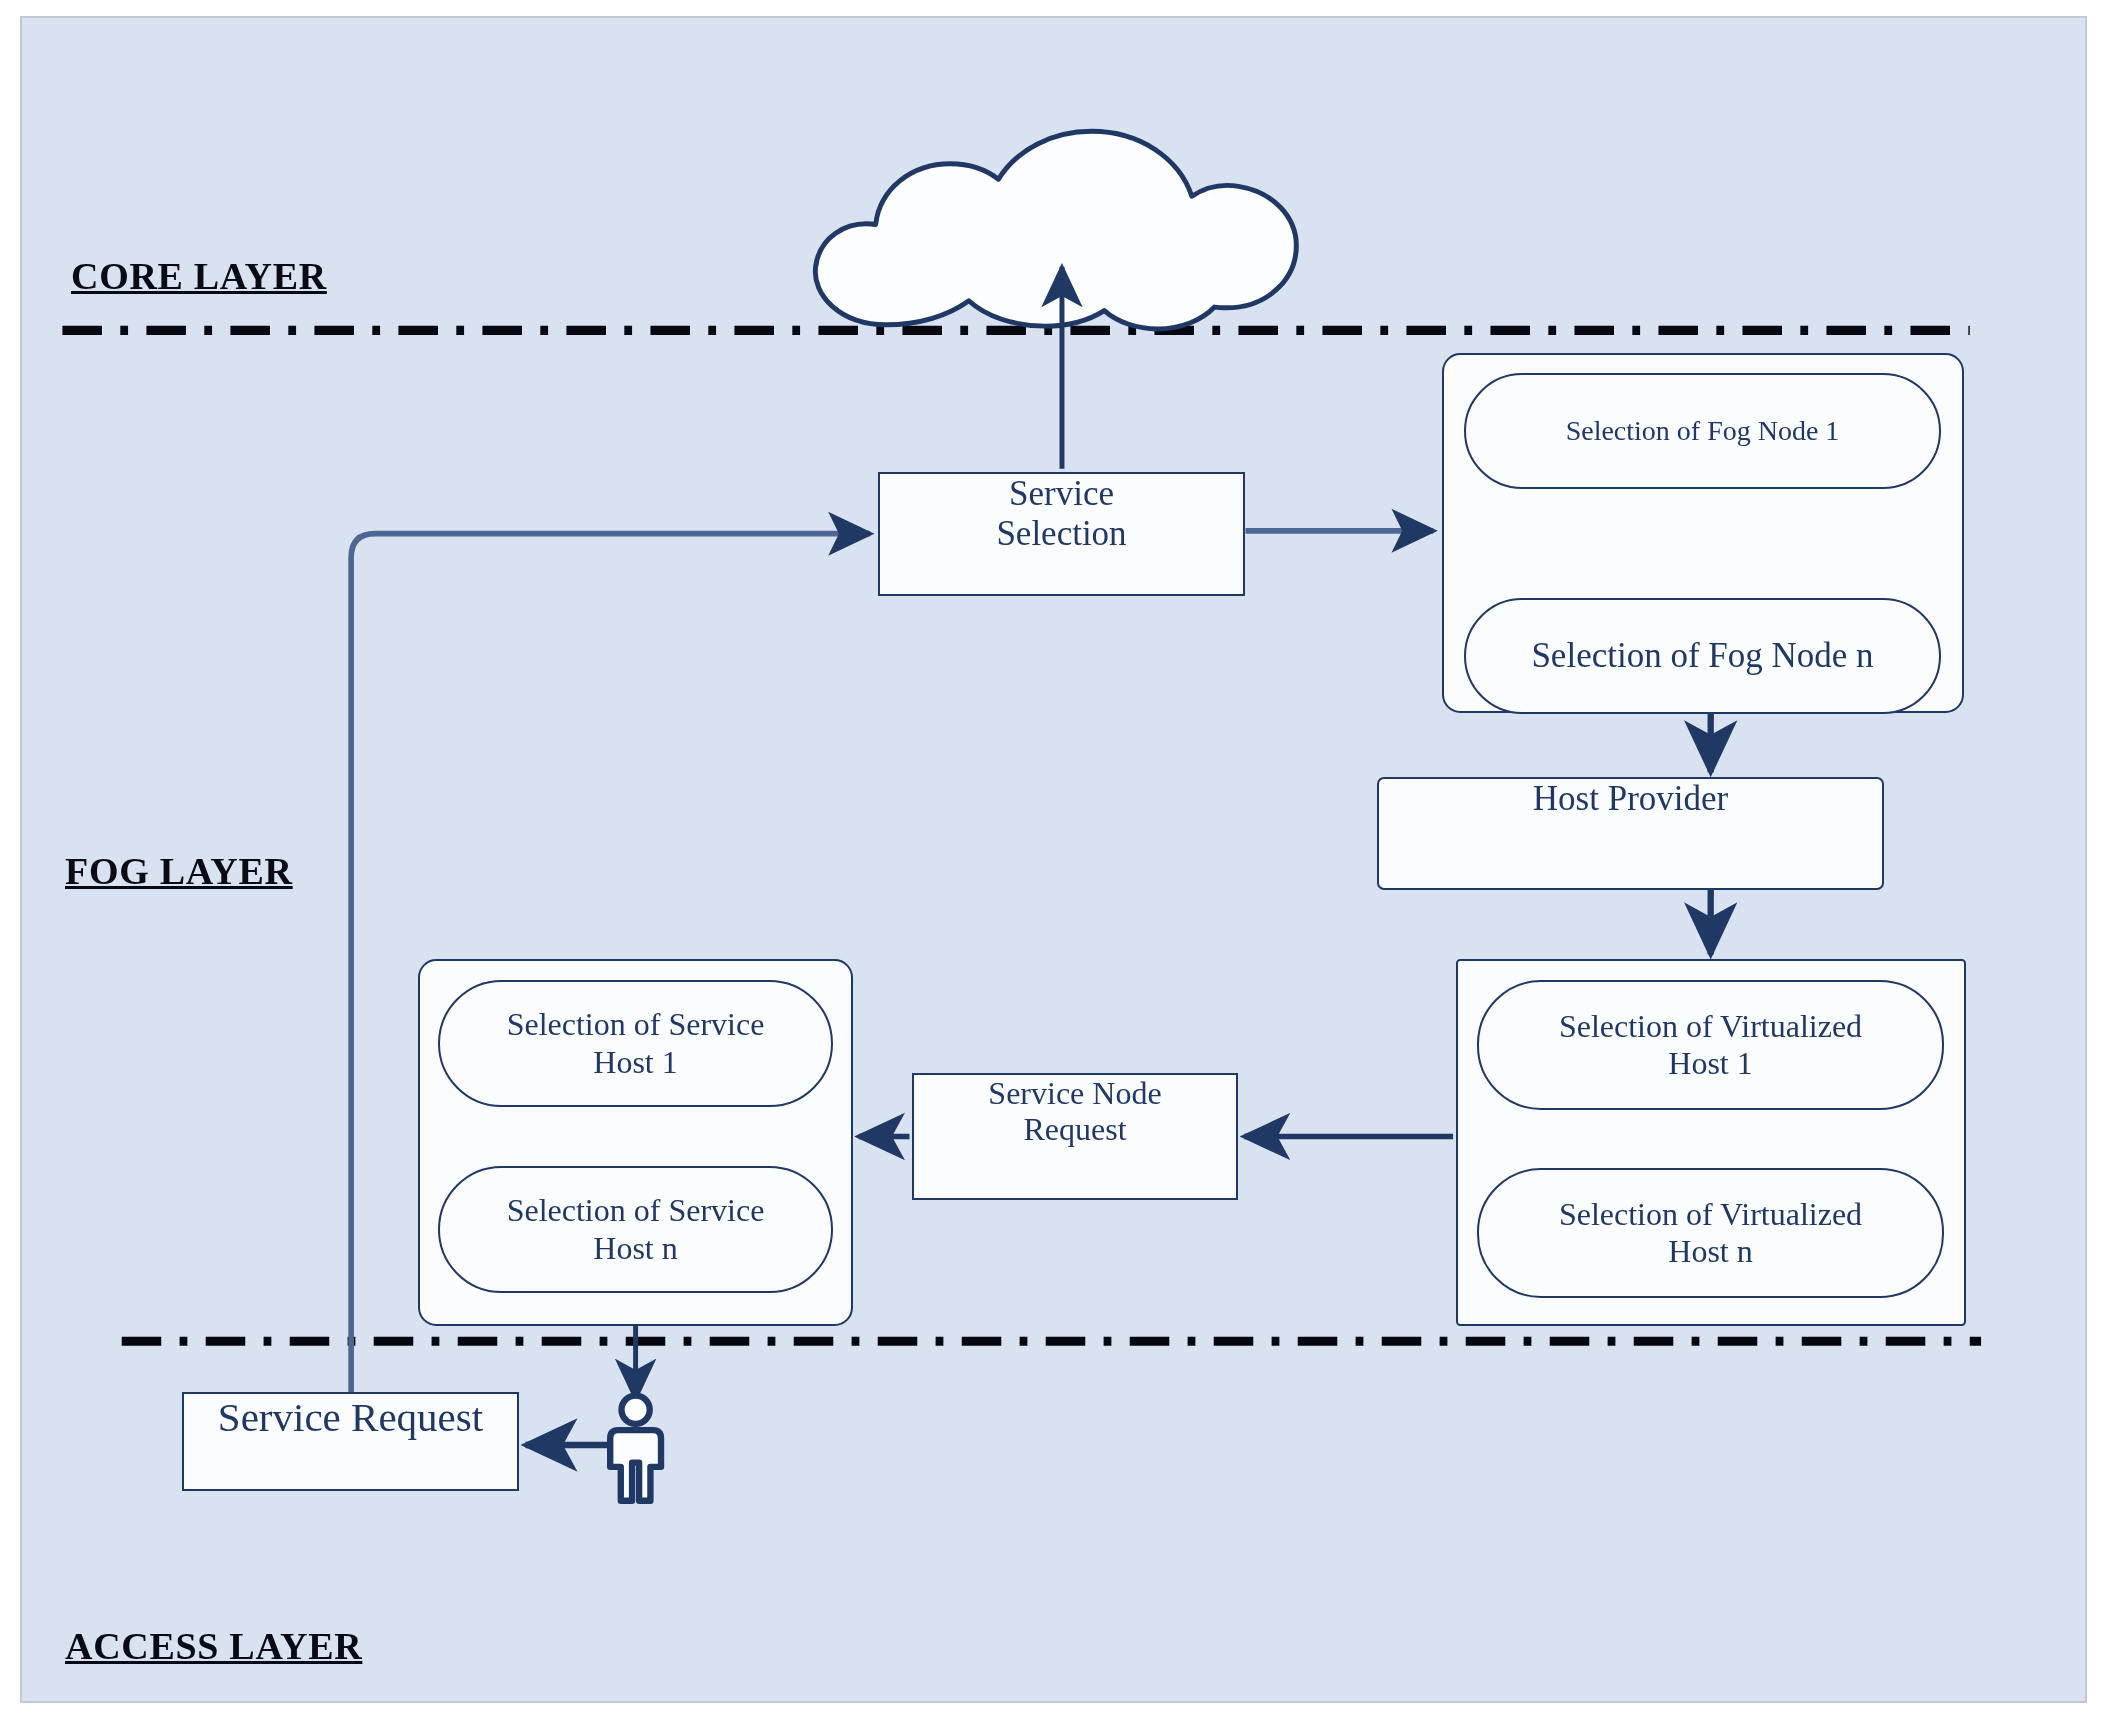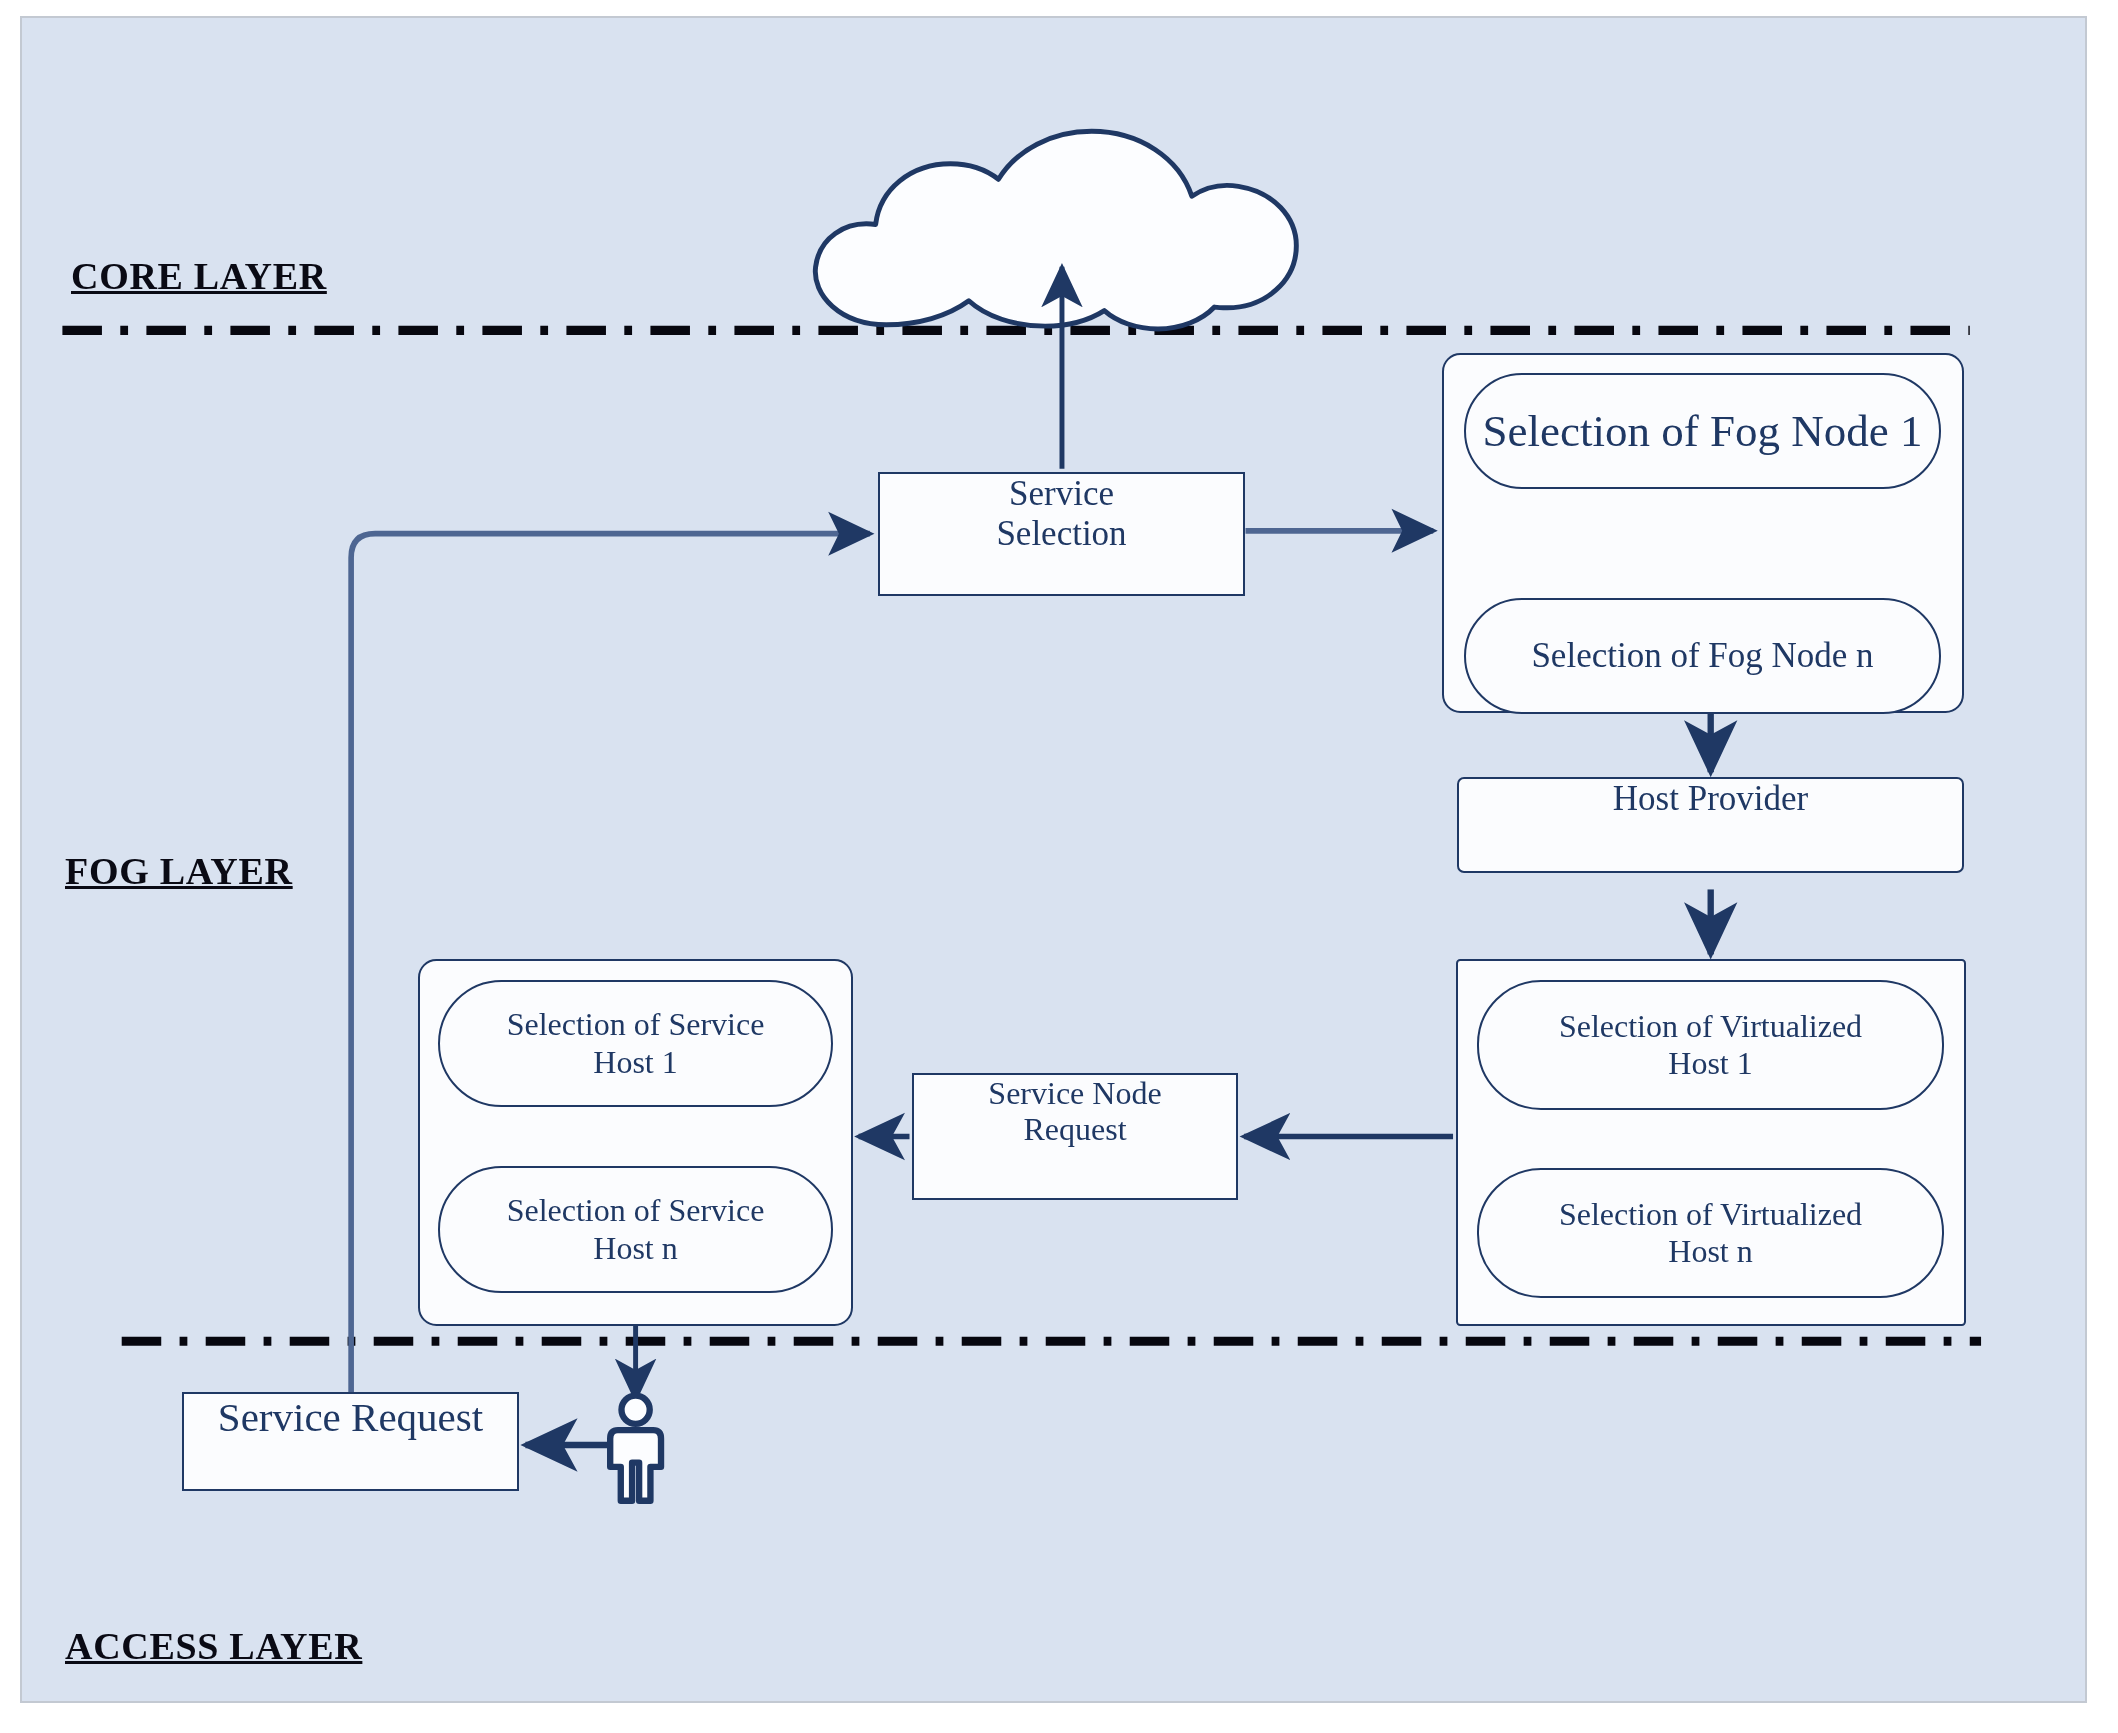--- a/index.html
+++ b/index.html
@@ -95,25 +95,25 @@
     font-family: "Liberation Serif", "DejaVu Serif", serif;
     line-height: 1.16;
   }
 
   
   #box-service-redirector {
     left: 878px; top: 472px; width: 367px; height: 124px;
     font-size: 35px;
   }
   #grp-fog-nodes { left: 1442px; top: 353px;  width: 522px; height: 360px; }
-  #pill-fog-1    { left: 1464px; top: 373px;  width: 477px; height: 116px; font-size: 45px; }
+  #pill-fog-1    { left: 1464px; top: 373px;  width: 477px; height: 116px; font-size: 28px; }
   #pill-fog-n    { left: 1464px; top: 573px;  width: 477px; height: 116px; font-size: 35px; margin-top: 25px; }
 
   #box-host-provider {
-    left: 1457px; top: 777px; width: 507px; height: 96px;
+    left: 1377px; top: 777px; width: 507px; height: 113px;
     font-size: 35px;
   }
 
   #grp-virt-hosts { left: 1456px; top: 959px; width: 510px; height: 367px; }
   #pill-virt-1    { left: 1477px; top: 980px; width: 467px; height: 130px; font-size: 32px; }
   #pill-virt-n    { left: 1477px; top: 1168px; width: 467px; height: 130px; font-size: 32px; }
 
   #box-service-host-provider {
     left: 912px; top: 1073px; width: 326px; height: 127px;
     font-size: 32px;

